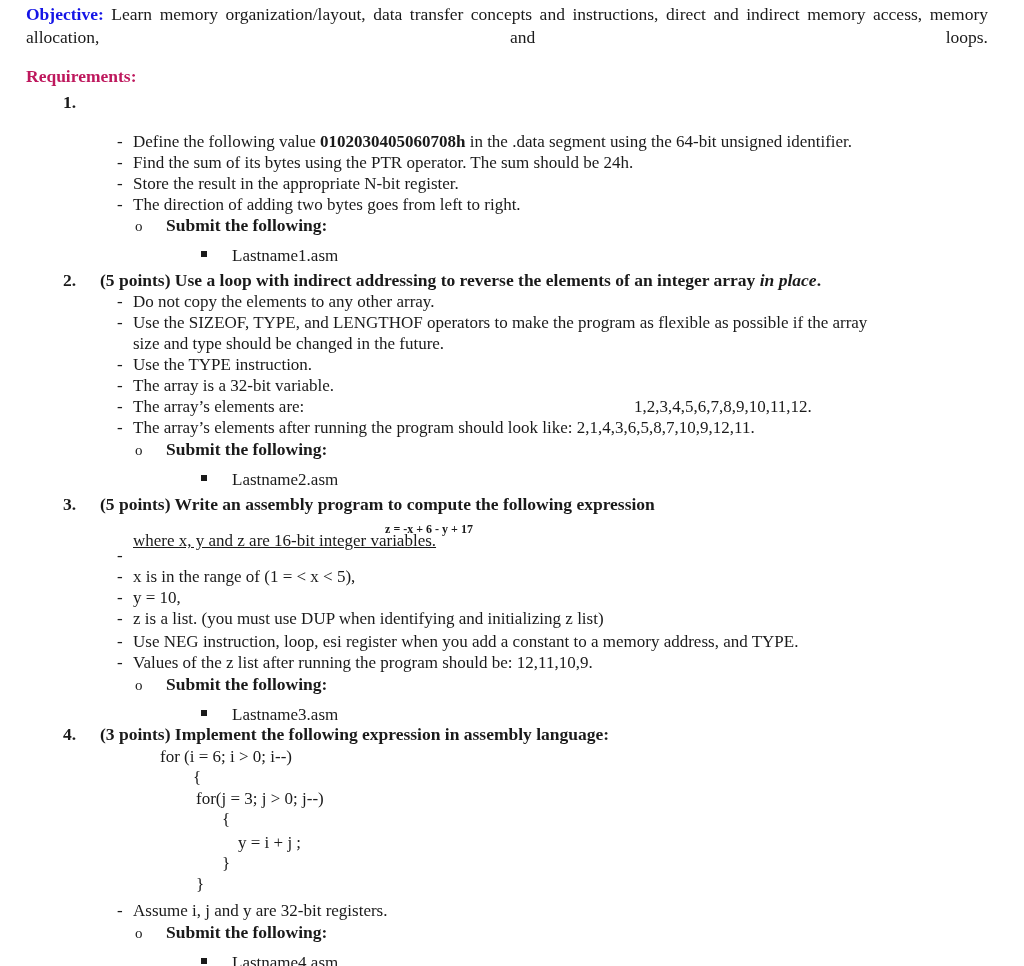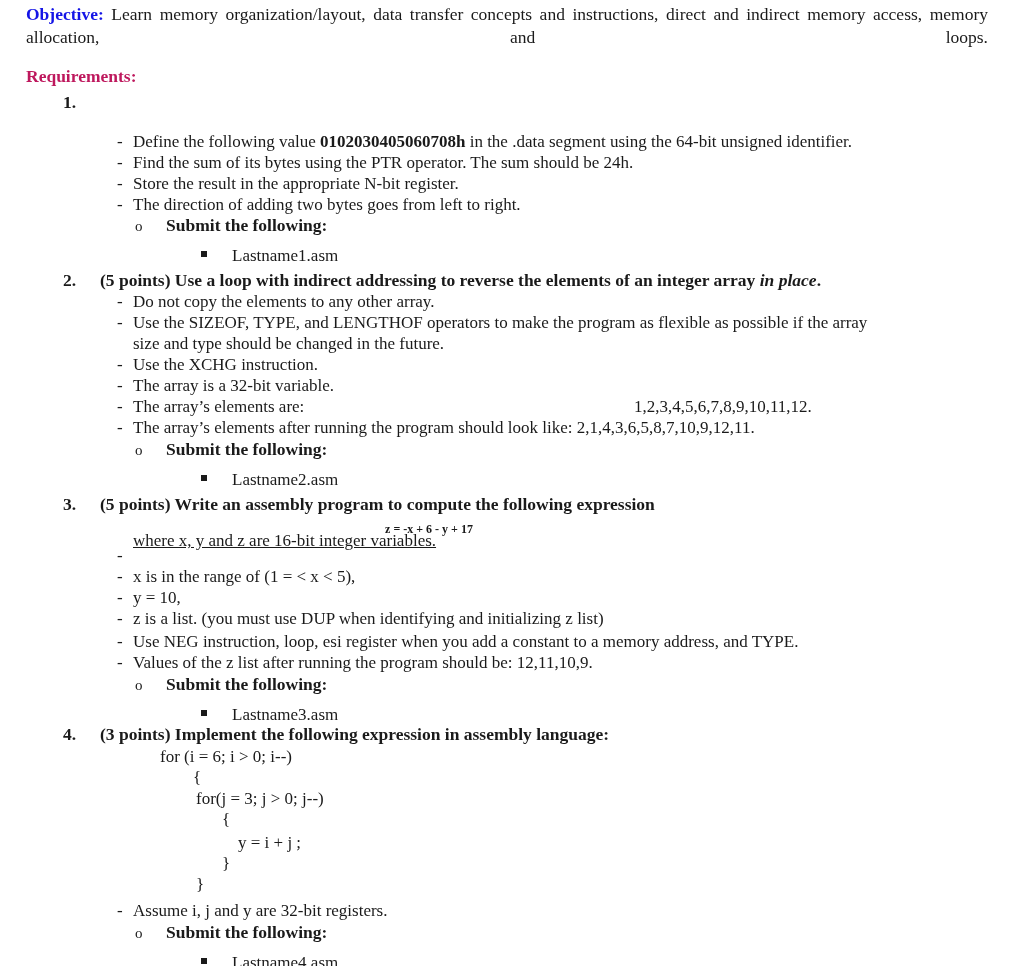--- a/index.html
+++ b/index.html
@@ -149,21 +149,21 @@
   <div class="numtext" style="left:100px; top:270px;"><span>(5 points) Use a loop with indirect addressing to reverse the elements of an integer array </span><span class="bi">in place</span><span>.</span></div>
 
   <div class="dash-marker" style="left:117px; top:291px;">-</div>
   <div class="row" style="left:133px; top:291px;">Do not copy the elements to any other array.</div>
 
   <div class="dash-marker" style="left:117px; top:312px;">-</div>
   <div class="row" style="left:133px; top:333px;">size and type should be changed in the future.</div>
   <div class="row" style="left:133px; top:312px;">Use the SIZEOF, TYPE, and LENGTHOF operators to make the program as flexible as possible if the array</div>
 
   <div class="dash-marker" style="left:117px; top:354px;">-</div>
-  <div class="row" style="left:133px; top:354px;">Use the XCHG instruction.</div>
+  <div class="row" style="left:133px; top:354px;">Use the TYPE instruction.</div>
 
   <div class="dash-marker" style="left:117px; top:375px;">-</div>
   <div class="row" style="left:133px; top:375px;">The array is a 32-bit variable.</div>
 
   <div class="dash-marker" style="left:117px; top:396px;">-</div>
   <div class="row" style="left:133px; top:396px;">The array’s elements are:</div>
   <div class="row" style="left:634px; top:396px;">1,2,3,4,5,6,7,8,9,10,11,12.</div>
 
   <div class="dash-marker" style="left:117px; top:417px;">-</div>
   <div class="row" style="left:133px; top:417px;">The array’s elements after running the program should look like: 2,1,4,3,6,5,8,7,10,9,12,11.</div>

